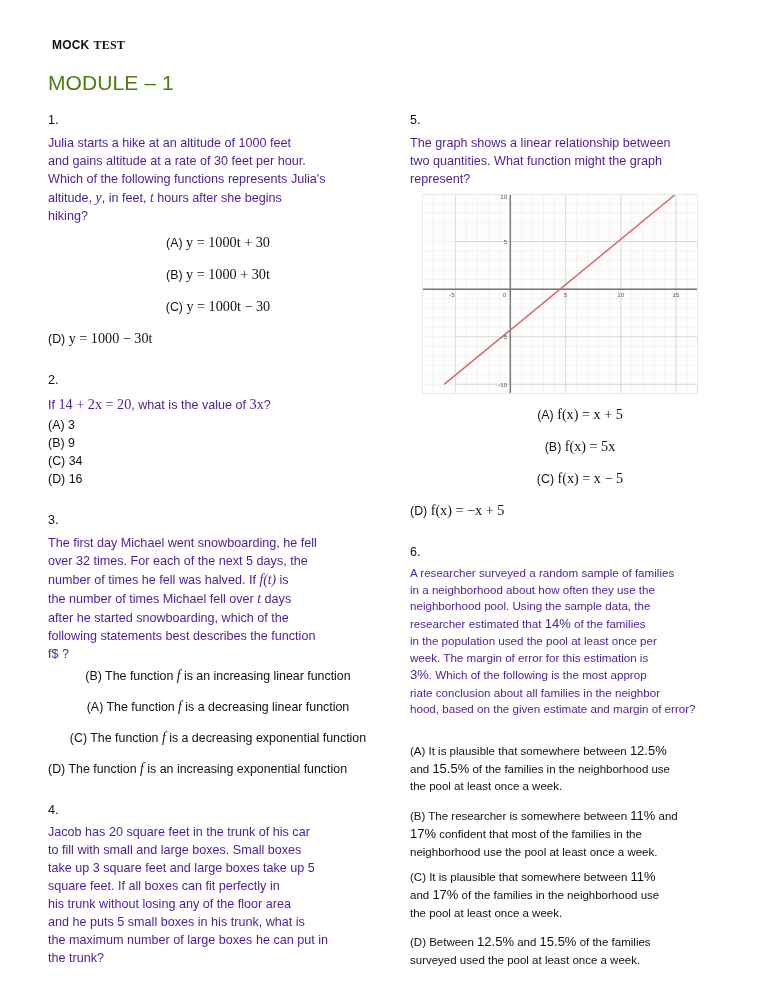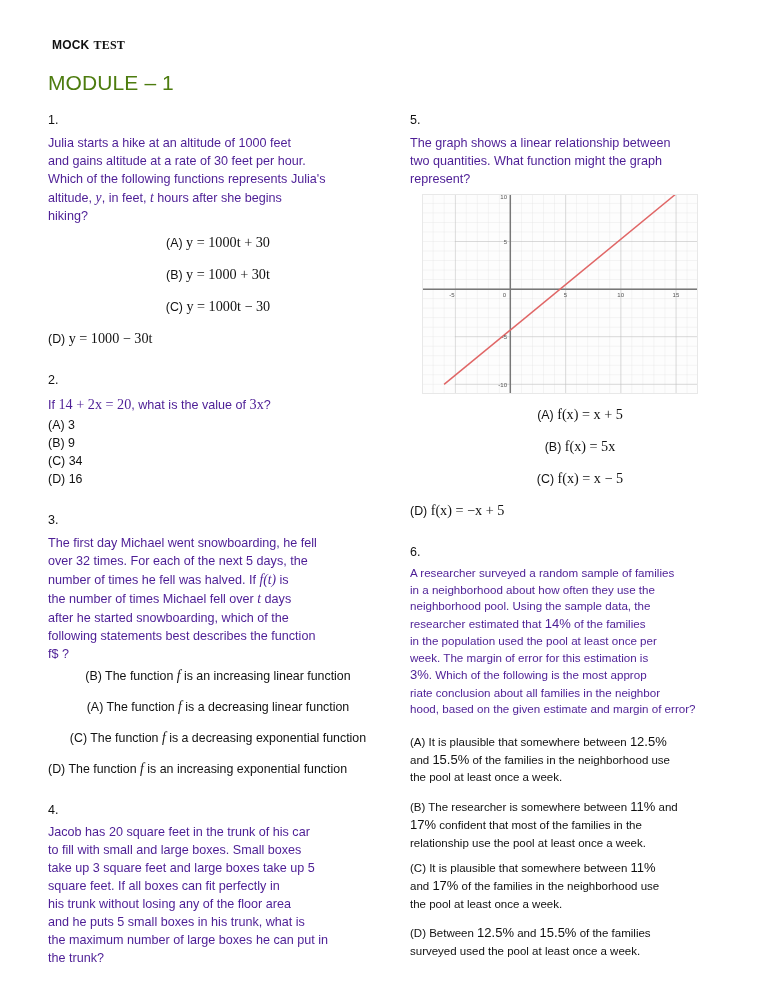--- a/index.html
+++ b/index.html
@@ -237,27 +237,27 @@
         <div class="qstem qstem-sm"><span>A researcher surveyed a random sample of families
 in a neighborhood about how often they use the
 neighborhood pool. Using the sample data, the
 researcher estimated that </span><span class="mth-sm">14%</span><span> of the families
 in the population used the pool at least once per
 week. The margin of error for this estimation is
 </span><span class="mth-sm">3%</span><span>. Which of the following is the most approp
 riate conclusion about all families in the neighbor
 hood, based on the given estimate and margin of error?</span></div>
 
-        <p class="choice choice-sm" style="margin-top:15px;margin-bottom:12px"><span>(A) It is plausible that somewhere between </span><span class="mth-sm">12.5%</span><span>
+        <p class="choice choice-sm" style="margin-top:24px;margin-bottom:12px"><span>(A) It is plausible that somewhere between </span><span class="mth-sm">12.5%</span><span>
 and </span><span class="mth-sm">15.5%</span><span> of the families in the neighborhood use
 the pool at least once a week.</span></p>
 
         <p class="choice choice-sm" style="margin-bottom:8px"><span>(B) The researcher is somewhere between </span><span class="mth-sm">11%</span><span> and
 </span><span class="mth-sm">17%</span><span> confident that most of the families in the
-relationship use the pool at least once a week.</span></p>
+neighborhood use the pool at least once a week.</span></p>
 
         <p class="choice choice-sm" style="margin-bottom:12px"><span>(C) It is plausible that somewhere between </span><span class="mth-sm">11%</span><span>
 and </span><span class="mth-sm">17%</span><span> of the families in the neighborhood use
 the pool at least once a week.</span></p>
 
         <p class="choice choice-sm"><span>(D) Between </span><span class="mth-sm">12.5%</span><span> and </span><span class="mth-sm">15.5%</span><span> of the families
 surveyed used the pool at least once a week.</span></p>
       </div>
 
     </div>

